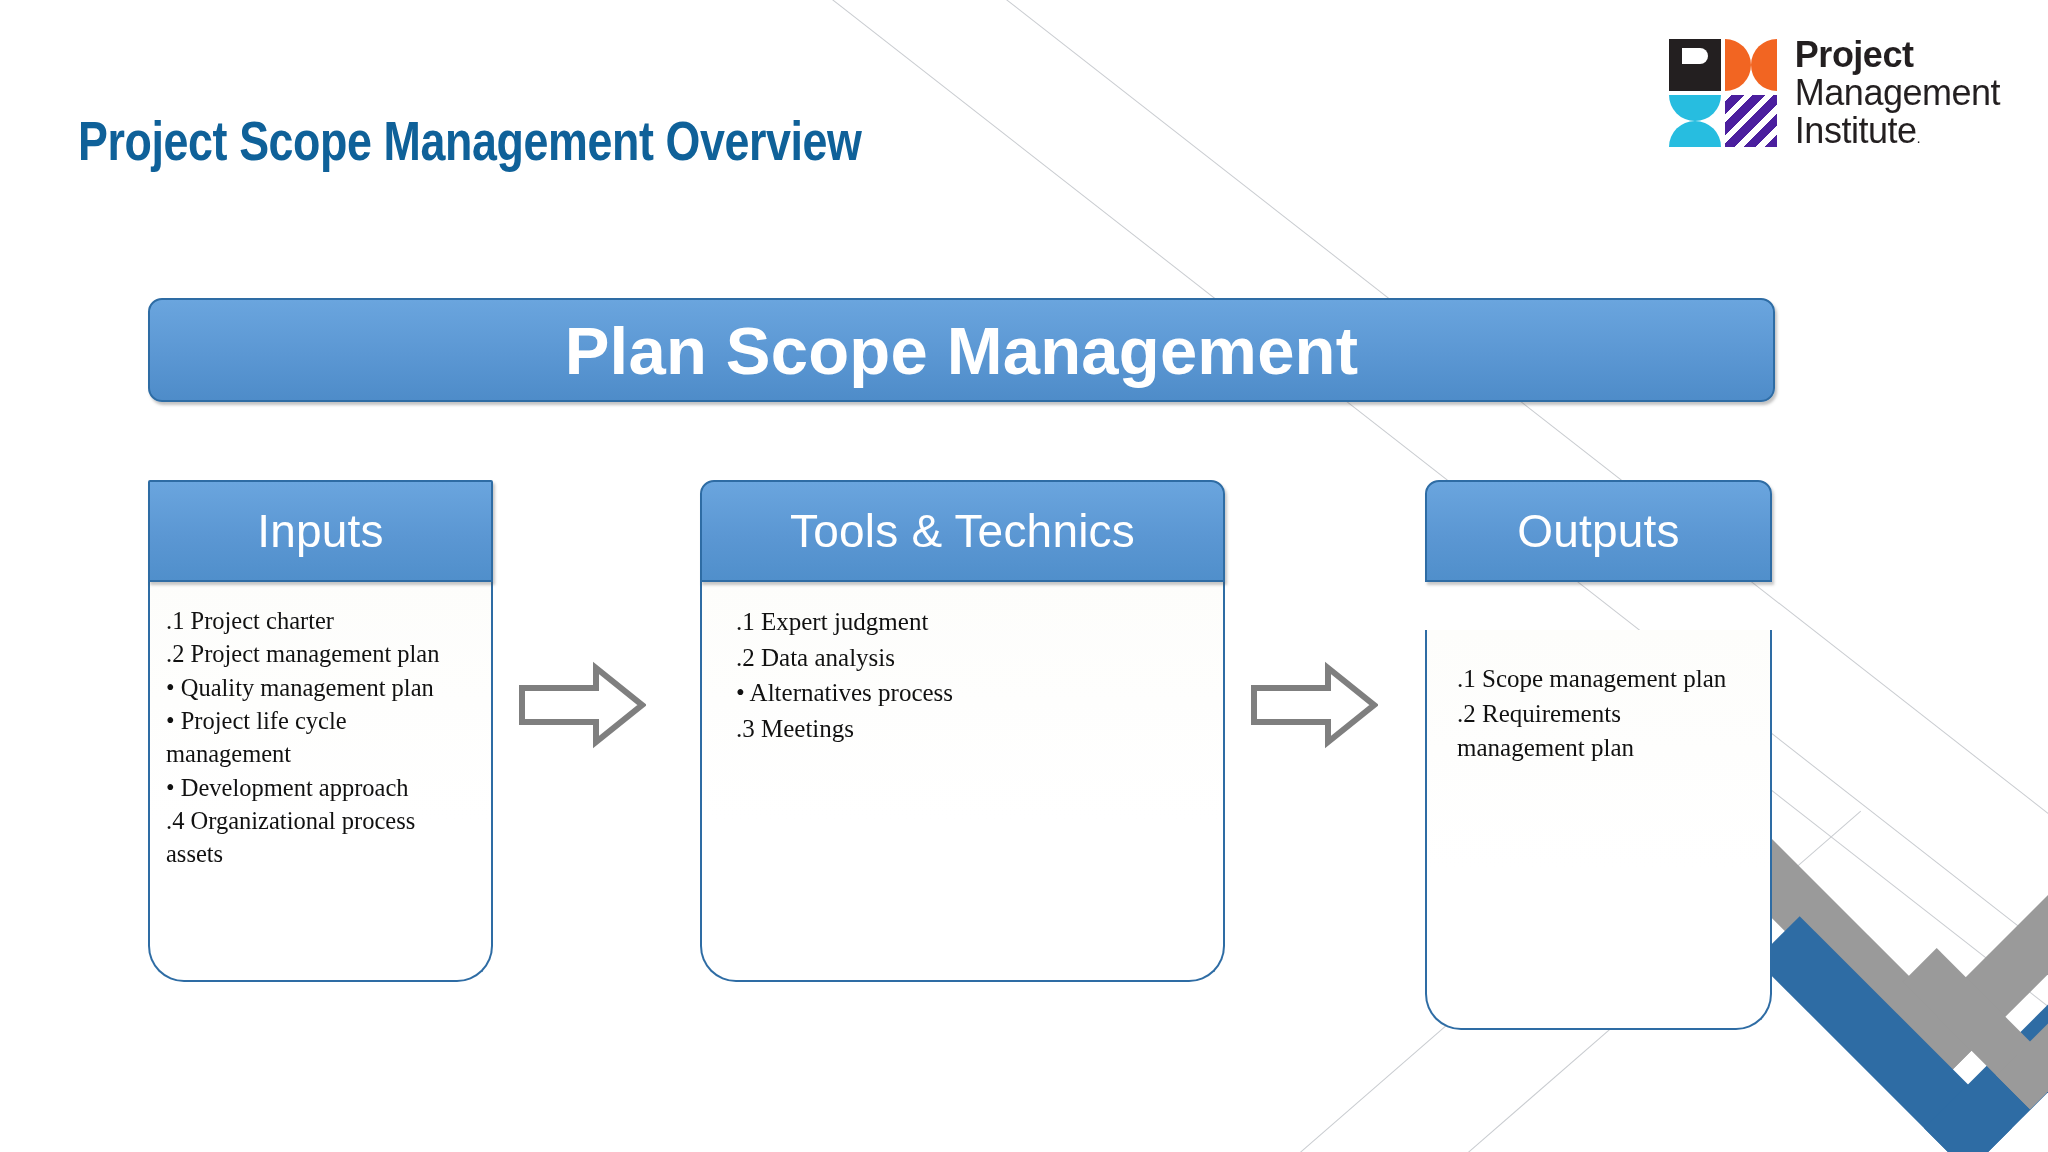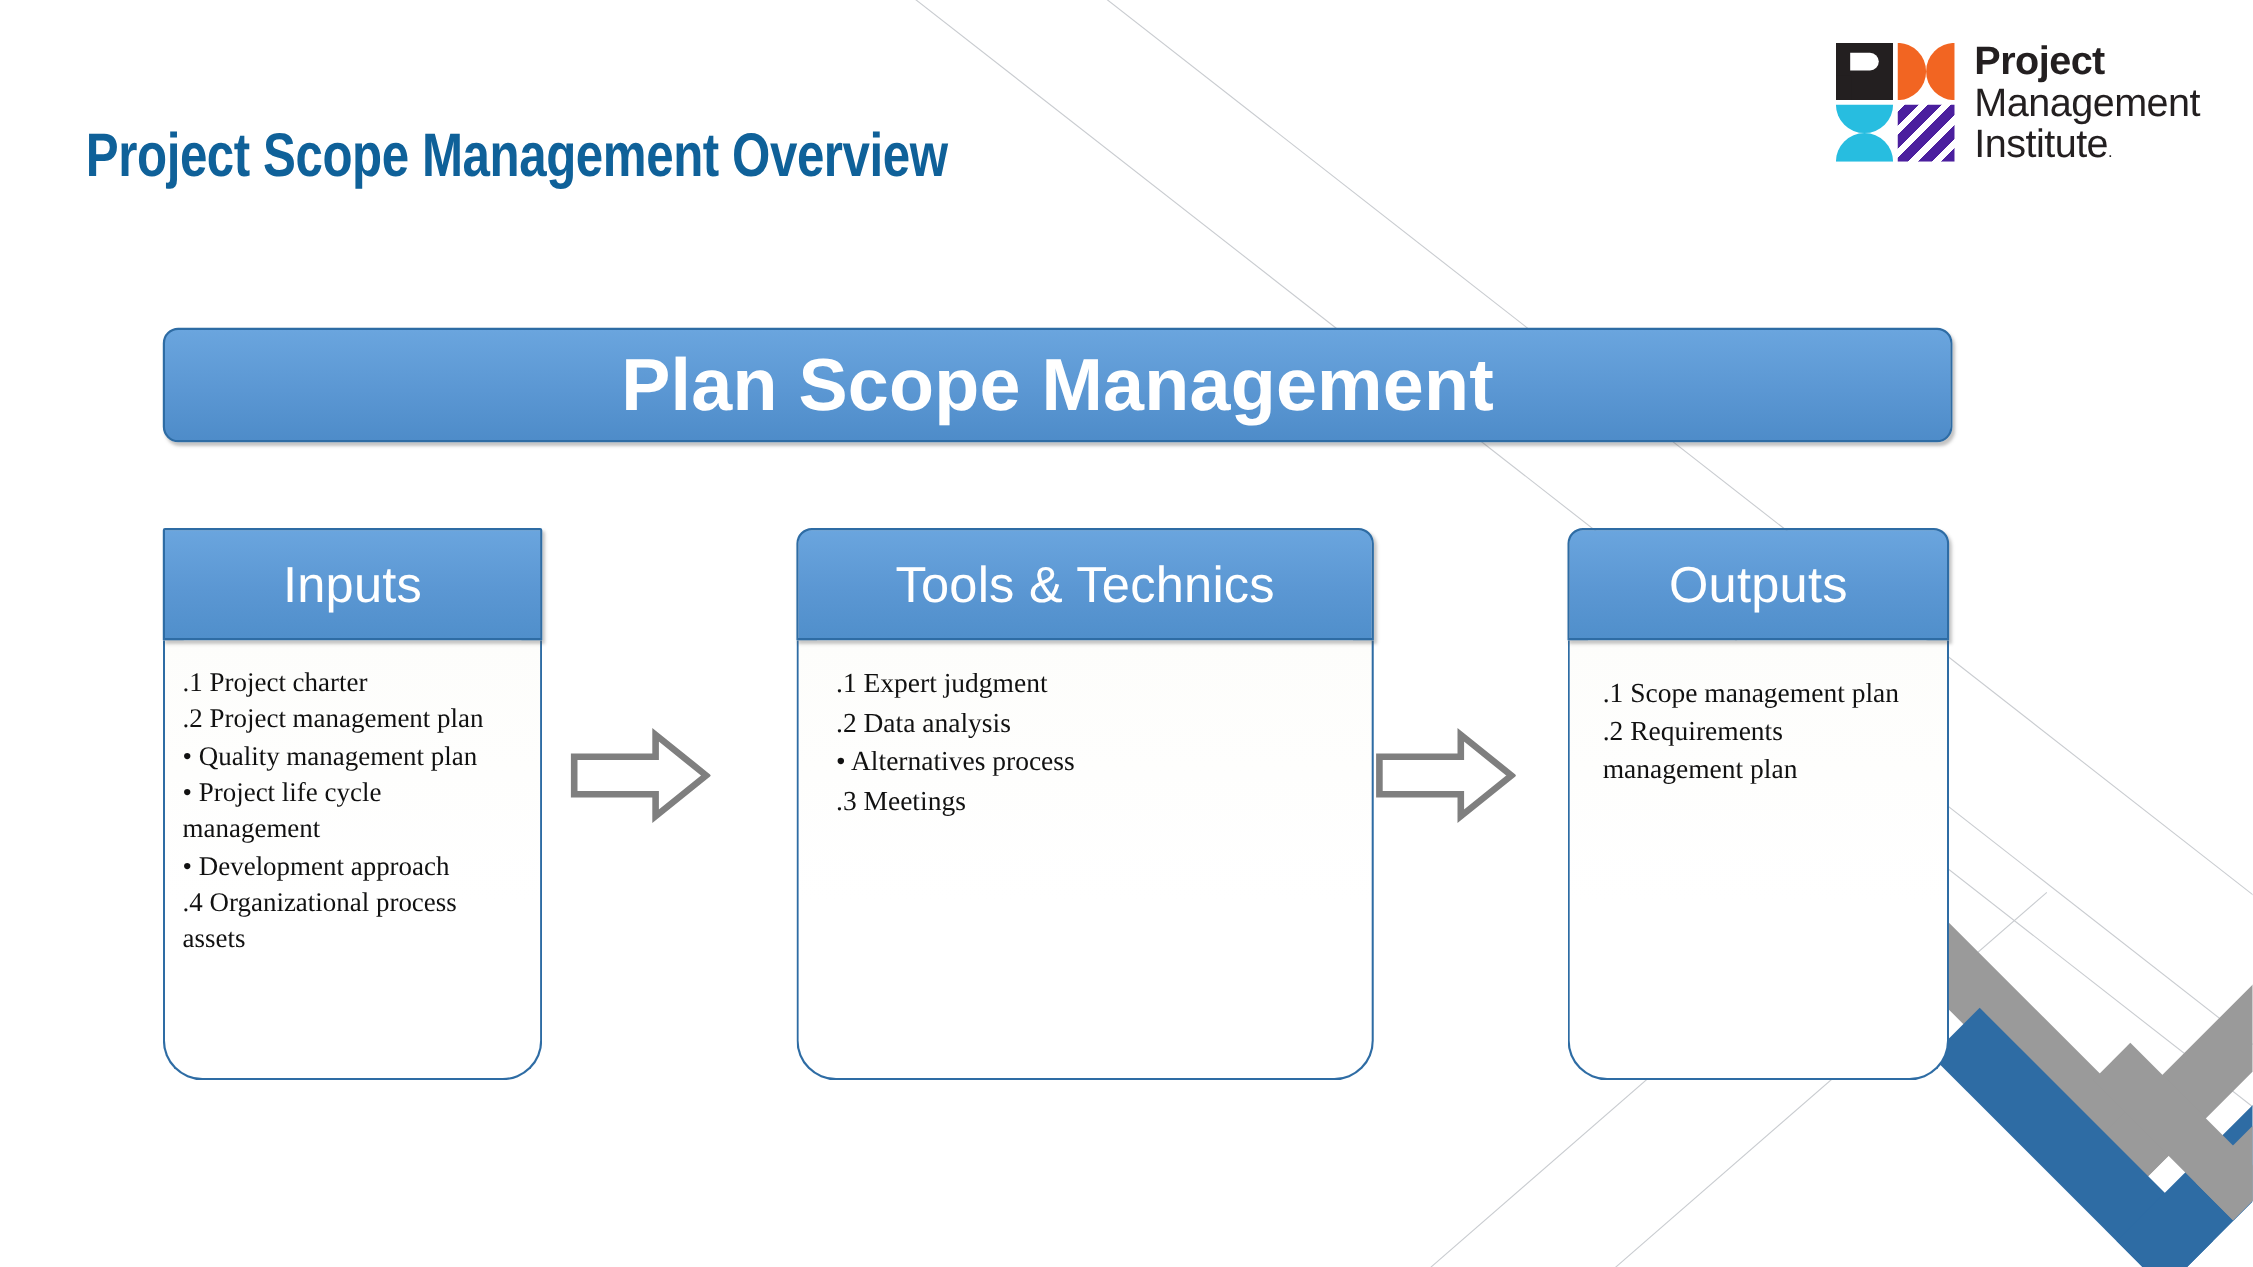--- a/index.html
+++ b/index.html
@@ -217,28 +217,28 @@
     line-height: 1.36;
   }
   .col-body li { white-space: normal; }
 
   
   #col-inputs { left: 148px;  width: 345px; }
   #col-inputs .col-head { border-radius: 2px 2px 0 0; }
   #col-inputs .col-body { height: 400px; }
   #col-inputs .col-body ul { font-size: 24.5px; }
 
-  #col-tools { left: 700px; width: 525px; margin-left: 24px; }
+  #col-tools { left: 700px; width: 525px; }
   #col-tools .col-head { border-radius: 14px 14px 0 0; }
   #col-tools .col-body { height: 400px; padding-left: 34px; }
   #col-tools .col-body ul { font-size: 25px; line-height: 1.42; }
 
   #col-outputs { left: 1425px; width: 347px; }
   #col-outputs .col-head { border-radius: 14px 14px 0 0; }
-  #col-outputs .col-body { height: 400px; padding-left: 30px; padding-top: 32px; }
+  #col-outputs .col-body { height: 400px; padding-left: 30px; padding-top: 32px; margin-top: 48px; }
   #col-outputs .col-body ul { font-size: 25px; line-height: 1.38; }
 
   
   .flow-arrow {
     position: absolute;
     top: 660px;
     width: 128px;
     height: 90px;
     z-index: 3;
   }

